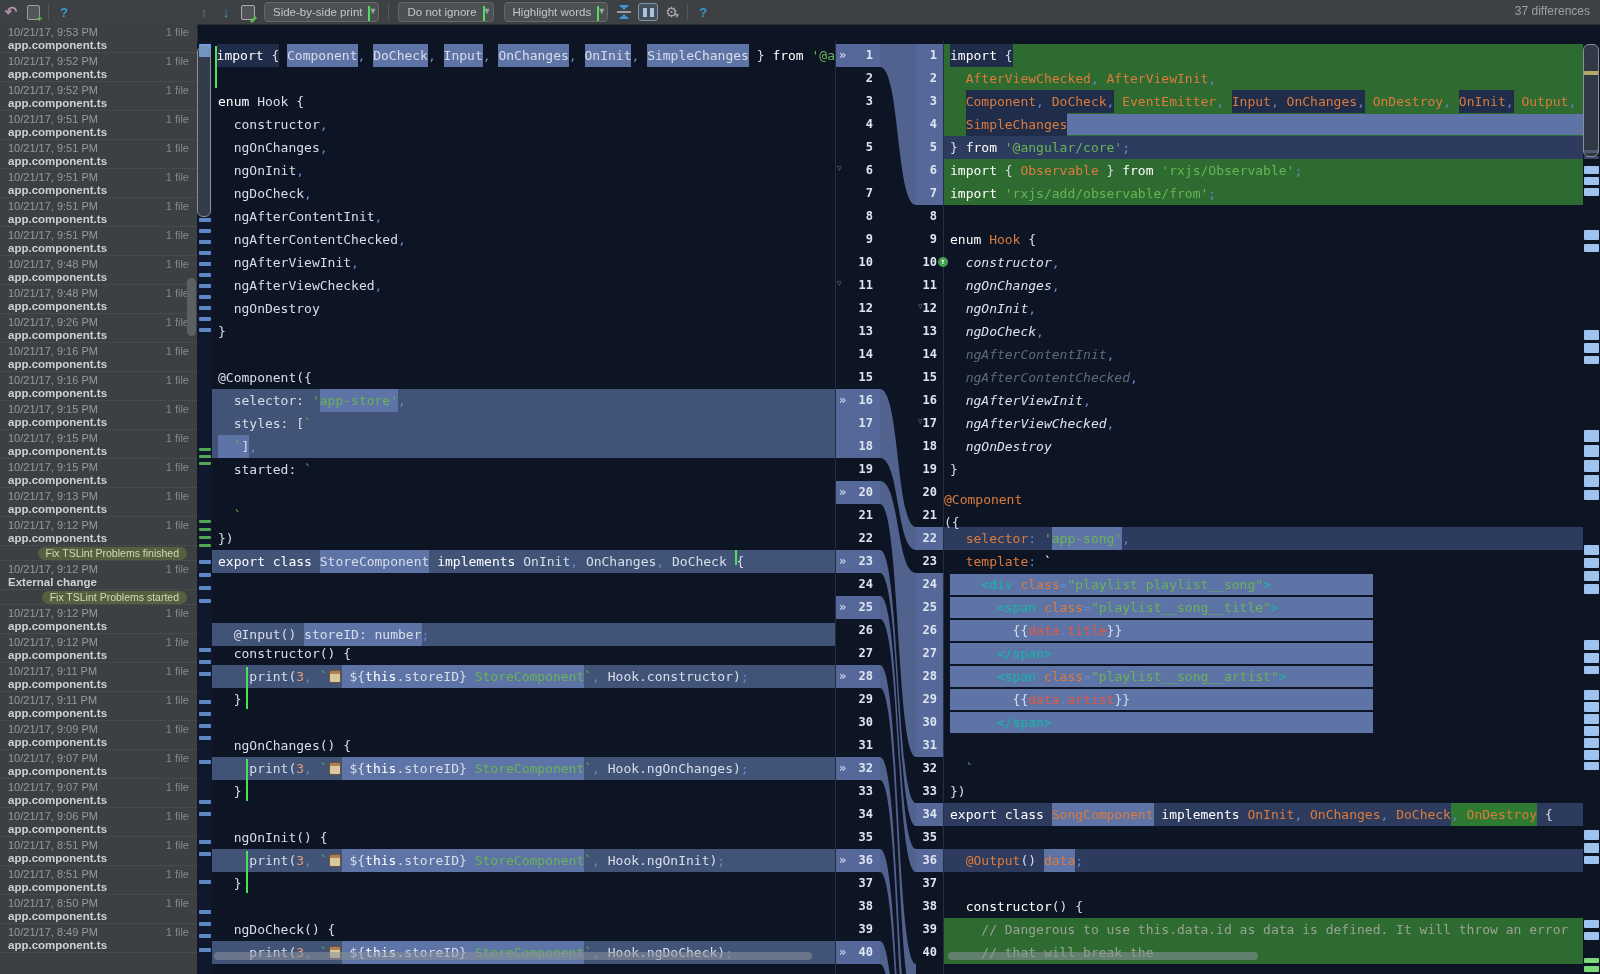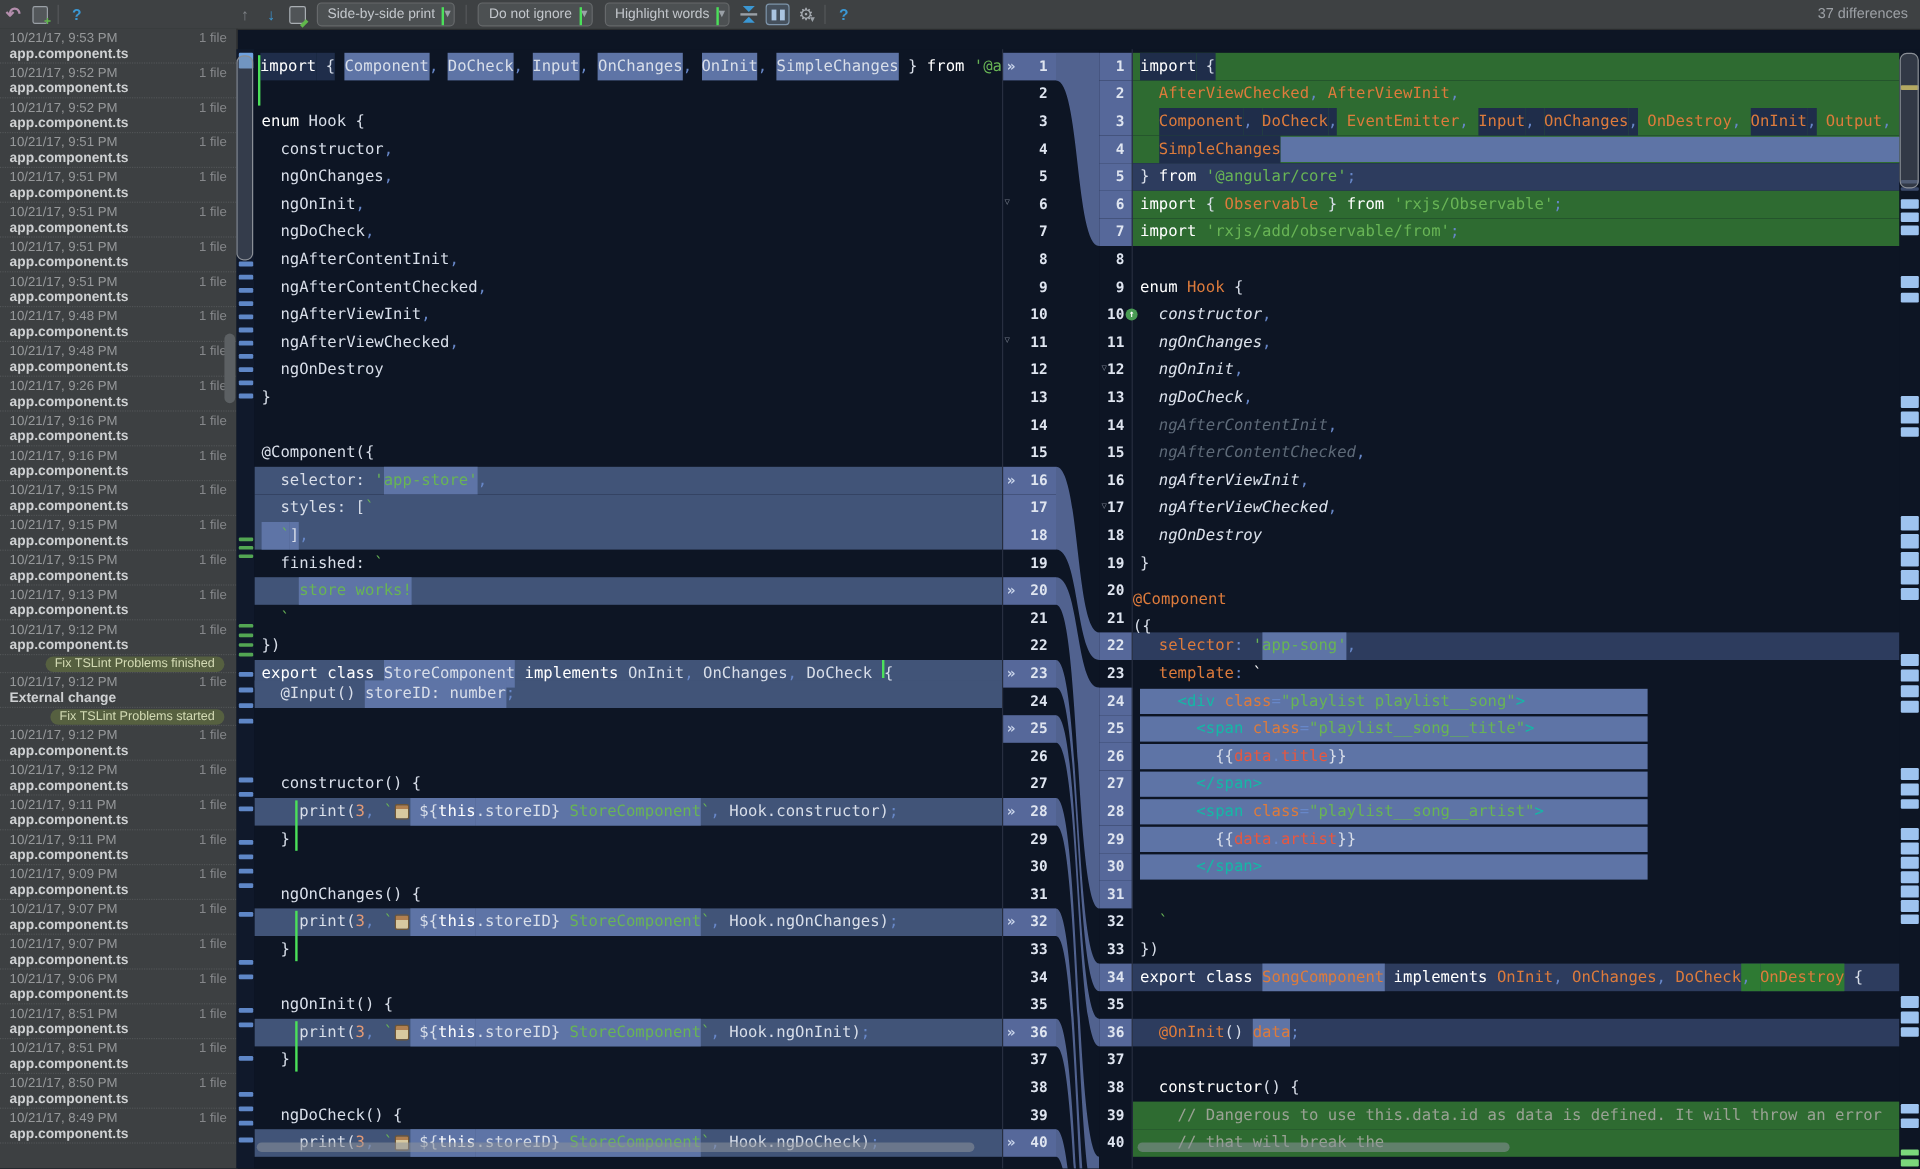--- a/index.html
+++ b/index.html
@@ -414,27 +414,26 @@
       <div class="line" style="top: 187px;"><span style="width: 6px; display: inline-block;"></span><span class="">  ngAfterContentChecked</span><span class="c-pun">,</span></div>
       <div class="line" style="top: 210px;"><span style="width: 6px; display: inline-block;"></span><span class="">  ngAfterViewInit</span><span class="c-pun">,</span></div>
       <div class="line" style="top: 233px;"><span style="width: 6px; display: inline-block;"></span><span class="">  ngAfterViewChecked</span><span class="c-pun">,</span></div>
       <div class="line" style="top: 256px;"><span style="width: 6px; display: inline-block;"></span><span class="">  ngOnDestroy</span></div>
       <div class="line" style="top: 279px;"><span style="width: 6px; display: inline-block;"></span><span class="">}</span></div>
       <div class="line" style="top: 302px;"><span style="width: 6px; display: inline-block;"></span></div>
       <div class="line" style="top: 325px;"><span style="width: 6px; display: inline-block;"></span><span class="">@Component({</span></div>
       <div class="line bg-chgL" style="top: 348px;"><span style="width: 6px; display: inline-block;"></span><span class="">  selector: </span><span class="c-str">'</span><span class="c-str h-wb">app-store'</span><span class="c-pun">,</span></div>
       <div class="line bg-chgL" style="top: 371px;"><span style="width: 6px; display: inline-block;"></span><span class="">  styles: [</span><span class="c-str">`</span></div>
       <div class="line bg-chgL" style="top: 394px;"><span style="width: 6px; display: inline-block;"></span><span class="c-str h-wb">  `</span><span class="h-wb">]</span><span class="c-pun">,</span></div>
-      <div class="line" style="top: 417px;"><span style="width: 6px; display: inline-block;"></span><span class="">  finished: </span><span class="c-str">`</span></div>
-      <div class="line bg-chgL" style="top: 440px;"><span style="width: 6px; display: inline-block;"></span><span class="">    </span><span class="c-str h-wb">store works!</span></div>
+      <div class="line" style="top: 417px;"><span style="width: 6px; display: inline-block;"></span><span class="">  started: </span><span class="c-str">`</span></div>
       <div class="line" style="top: 463px;"><span style="width: 6px; display: inline-block;"></span><span class="c-str">  `</span></div>
       <div class="line" style="top: 486px;"><span style="width: 6px; display: inline-block;"></span><span class="">})</span></div>
       <div class="line bg-chgL" style="top: 509px;"><span style="width: 6px; display: inline-block;"></span><span class="c-kw">export class </span><span class="h-wb">StoreComponent</span><span class="c-kw"> implements </span><span class="">OnInit</span><span class="c-pun">, </span><span class="">OnChanges</span><span class="c-pun">, </span><span class="">DoCheck </span><span class="caret"></span><span class="">{</span></div>
       <div class="line" style="top: 532px;"><span style="width: 6px; display: inline-block;"></span></div>
-      <div class="line bg-chgL" style="top: 526px;"><span style="width: 6px; display: inline-block;"></span><span class="">  @Input() </span><span class="h-wb">storeID: number</span><span class="c-pun">;</span></div>
+      <div class="line bg-chgL" style="top: 582px;"><span style="width: 6px; display: inline-block;"></span><span class="">  @Input() </span><span class="h-wb">storeID: number</span><span class="c-pun">;</span></div>
       <div class="line" style="top: 578px;"><span style="width: 6px; display: inline-block;"></span></div>
       <div class="line" style="top: 601px;"><span style="width: 6px; display: inline-block;"></span><span class="">  constructor() {</span></div>
       <div class="line bg-chgL" style="top: 624px;"><span style="width: 6px; display: inline-block;"></span><span class="">    print(</span><span class="c-num">3</span><span class="c-pun">, </span><span class="c-str">`</span><span class="emoji h-wb"></span><span class="h-wb"> ${</span><span class="c-kw h-wb">this</span><span class="h-wb">.storeID} </span><span class="c-str h-wb">StoreComponent</span><span class="c-str">`</span><span class="c-pun">, </span><span class="">Hook.constructor)</span><span class="c-pun">;</span></div>
       <div class="line" style="top: 647px;"><span style="width: 6px; display: inline-block;"></span><span class="">  }</span></div>
       <div class="line" style="top: 670px;"><span style="width: 6px; display: inline-block;"></span></div>
       <div class="line" style="top: 693px;"><span style="width: 6px; display: inline-block;"></span><span class="">  ngOnChanges() {</span></div>
       <div class="line bg-chgL" style="top: 716px;"><span style="width: 6px; display: inline-block;"></span><span class="">    print(</span><span class="c-num">3</span><span class="c-pun">, </span><span class="c-str">`</span><span class="emoji h-wb"></span><span class="h-wb"> ${</span><span class="c-kw h-wb">this</span><span class="h-wb">.storeID} </span><span class="c-str h-wb">StoreComponent</span><span class="c-str">`</span><span class="c-pun">, </span><span class="">Hook.ngOnChanges)</span><span class="c-pun">;</span></div>
       <div class="line" style="top: 739px;"><span style="width: 6px; display: inline-block;"></span><span class="">  }</span></div>
       <div class="line" style="top: 762px;"><span style="width: 6px; display: inline-block;"></span></div>
       <div class="line" style="top: 785px;"><span style="width: 6px; display: inline-block;"></span><span class="">  ngOnInit() {</span></div>
@@ -749,21 +748,21 @@
       <div class="line" style="top: 555px;"><div class="linebar" style="left: 6px; width: 423px;"></div><span style="width: 6px; display: inline-block;"></span><span class="">      </span><span class="c-tag">&lt;span </span><span class="c-id">class</span><span class="c-pun">=</span><span class="c-str">"playlist__song__title"</span><span class="c-tag">&gt;</span></div>
       <div class="line" style="top: 578px;"><div class="linebar" style="left: 6px; width: 423px;"></div><span style="width: 6px; display: inline-block;"></span><span class="">        {{</span><span class="c-red">data</span><span class="c-pun">.</span><span class="c-red">title</span><span class="">}}</span></div>
       <div class="line" style="top: 601px;"><div class="linebar" style="left: 6px; width: 423px;"></div><span style="width: 6px; display: inline-block;"></span><span class="">      </span><span class="c-tag">&lt;/span&gt;</span></div>
       <div class="line" style="top: 624px;"><div class="linebar" style="left: 6px; width: 423px;"></div><span style="width: 6px; display: inline-block;"></span><span class="">      </span><span class="c-tag">&lt;span </span><span class="c-id">class</span><span class="c-pun">=</span><span class="c-str">"playlist__song__artist"</span><span class="c-tag">&gt;</span></div>
       <div class="line" style="top: 647px;"><div class="linebar" style="left: 6px; width: 423px;"></div><span style="width: 6px; display: inline-block;"></span><span class="">        {{</span><span class="c-red">data</span><span class="c-pun">.</span><span class="c-red">artist</span><span class="">}}</span></div>
       <div class="line" style="top: 670px;"><div class="linebar" style="left: 6px; width: 423px;"></div><span style="width: 6px; display: inline-block;"></span><span class="">      </span><span class="c-tag">&lt;/span&gt;</span></div>
       <div class="line" style="top: 716px;"><span style="width: 6px; display: inline-block;"></span><span class="c-str">  `</span></div>
       <div class="line" style="top: 739px;"><span style="width: 6px; display: inline-block;"></span><span class="">})</span></div>
       <div class="line bg-chgR" style="top: 762px;"><span style="width: 6px; display: inline-block;"></span><span class="c-kw">export class </span><span class="c-id h-wb">SongComponent</span><span class="c-kw"> implements </span><span class="c-id">OnInit</span><span class="c-pun">, </span><span class="c-id">OnChanges</span><span class="c-pun">, </span><span class="c-id">DoCheck</span><span class="c-pun h-wbg">, </span><span class="c-id h-wbg">OnDestroy</span><span class=""> {</span></div>
       <div class="line" style="top: 785px;"><span style="width: 6px; display: inline-block;"></span></div>
-      <div class="line bg-chgR" style="top: 808px;"><span style="width: 6px; display: inline-block;"></span><span class="c-id">  @OnInit</span><span class="">() </span><span class="c-id h-wb">data</span><span class="c-pun">;</span></div>
+      <div class="line bg-chgR" style="top: 808px;"><span style="width: 6px; display: inline-block;"></span><span class="c-id">  @Output</span><span class="">() </span><span class="c-id h-wb">data</span><span class="c-pun">;</span></div>
       <div class="line" style="top: 831px;"><span style="width: 6px; display: inline-block;"></span></div>
       <div class="line" style="top: 854px;"><span style="width: 6px; display: inline-block;"></span><span class="c-kw">  constructor</span><span class="">() {</span></div>
       <div class="line bg-ins" style="top: 877px;"><span style="width: 6px; display: inline-block;"></span><span class="c-cm">    // Dangerous to use this.data.id as data is defined. It will throw an error</span></div>
       <div class="line bg-ins" style="top: 900px;"><span style="width: 6px; display: inline-block;"></span><span class="c-cm">    // that will break the</span></div>
     </div>
 
   <div class="stripe" id="stripe-right" style="left:1583px;width:17px;background:#0d1524;">
       <div class="mark" style="left: 1px; right: 1px; top: 30px; height: 4px; background: rgb(212, 192, 79);"></div>
       <div class="mark" style="left: 1px; right: 1px; top: 109px; height: 3px; background: rgb(59, 74, 107);"></div>
       <div class="mark" style="left: 1px; right: 1px; top: 115px; height: 3px; background: rgb(59, 74, 107);"></div>

